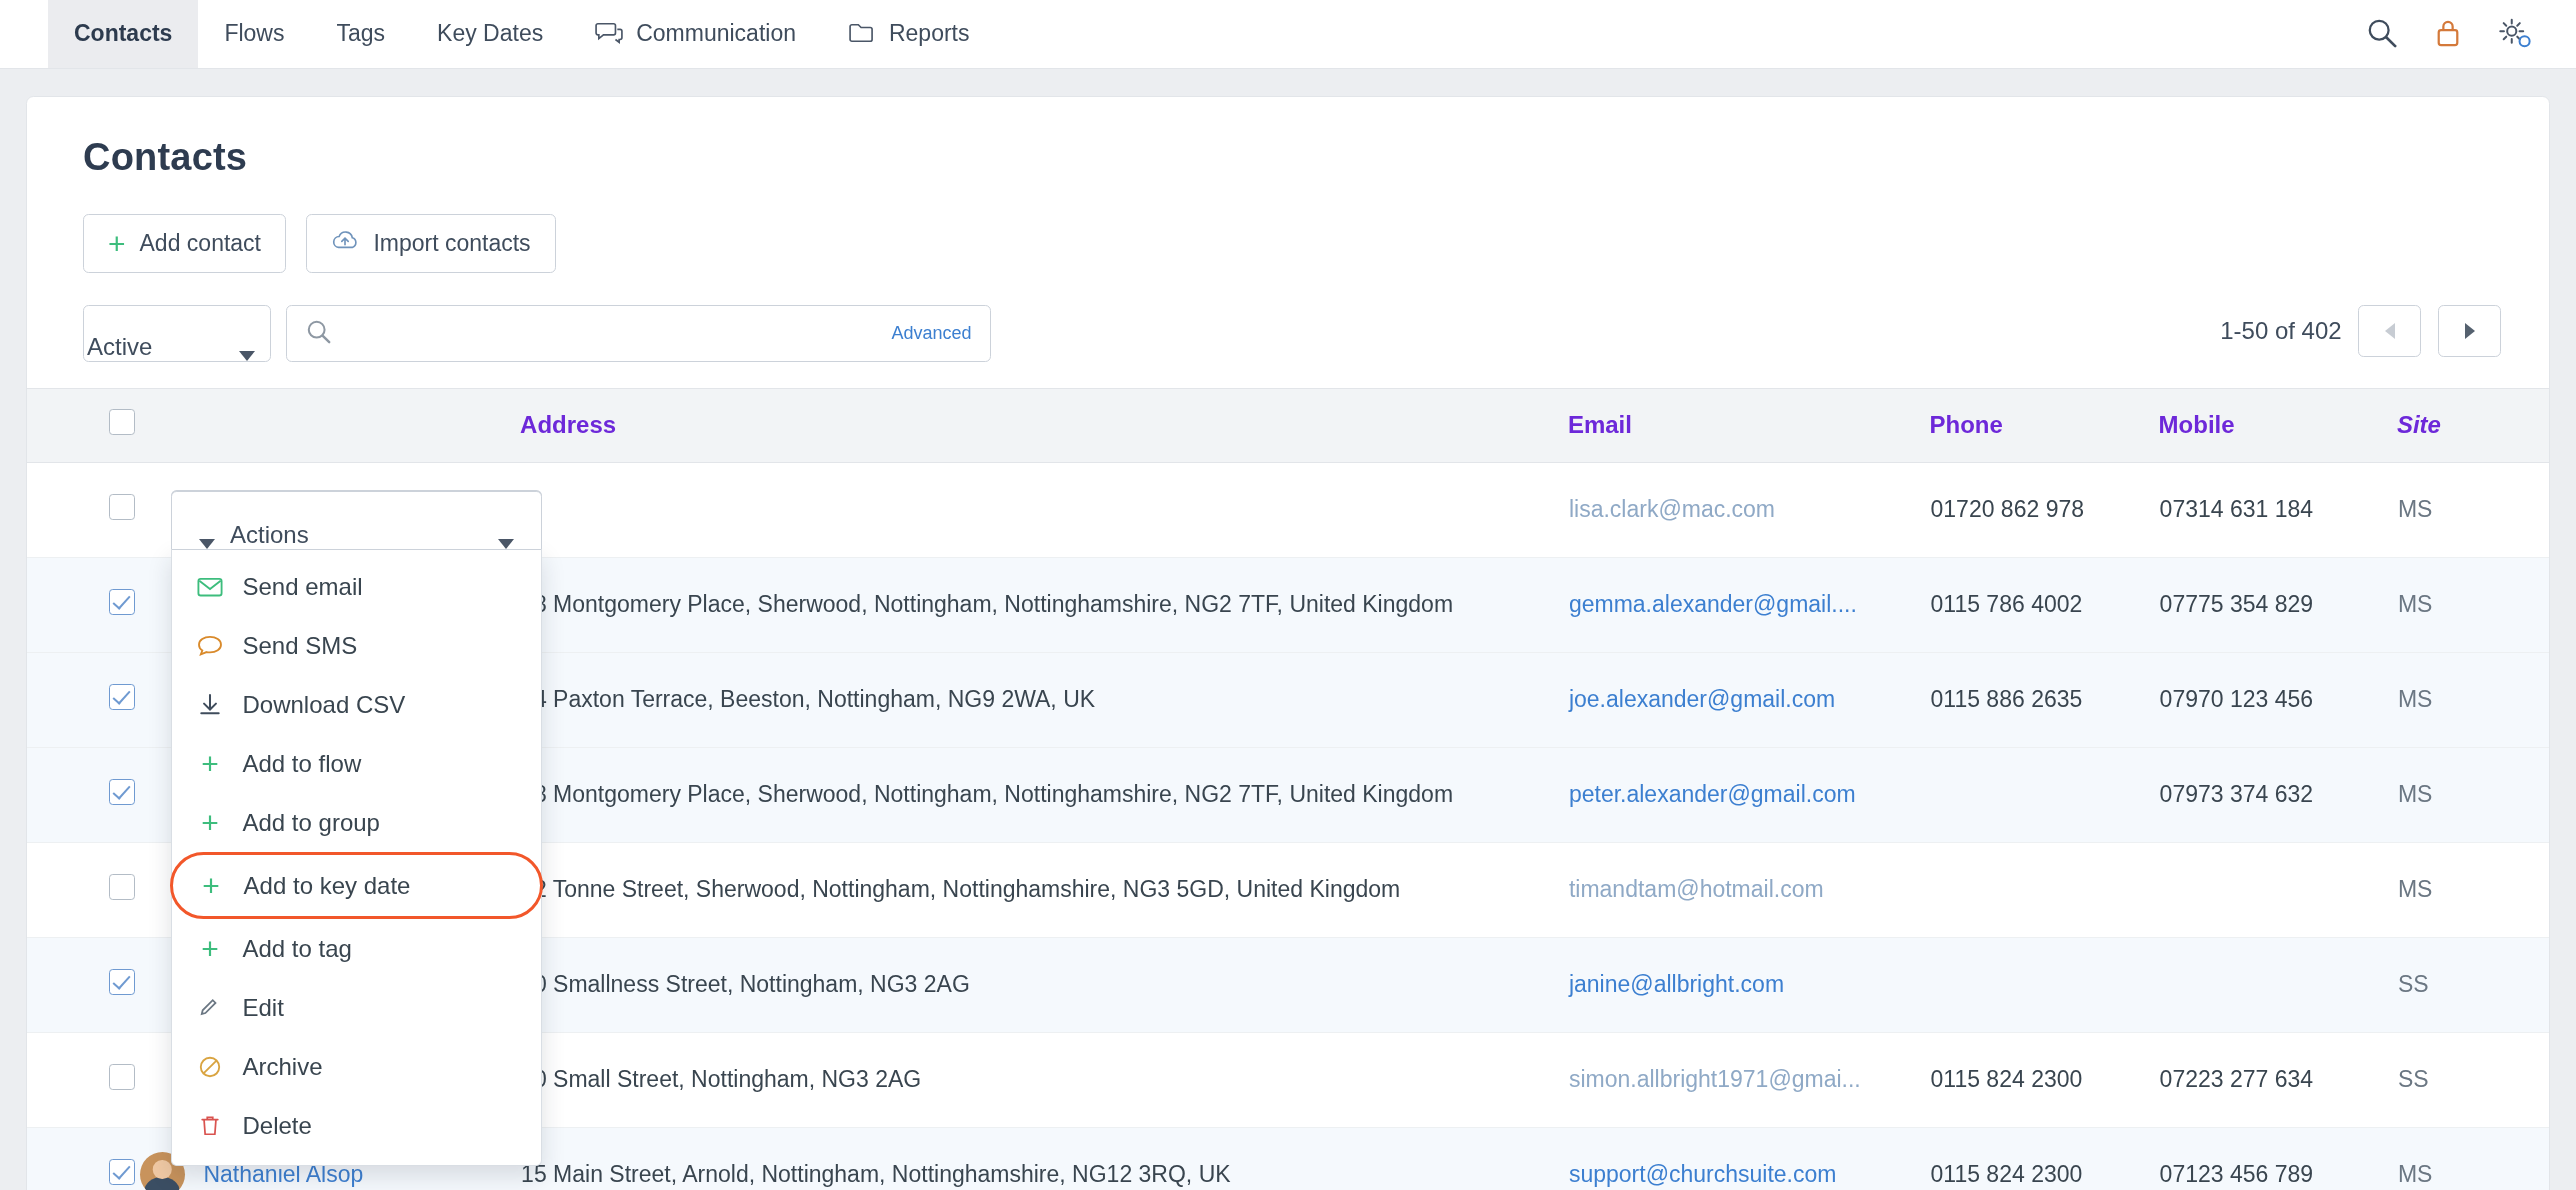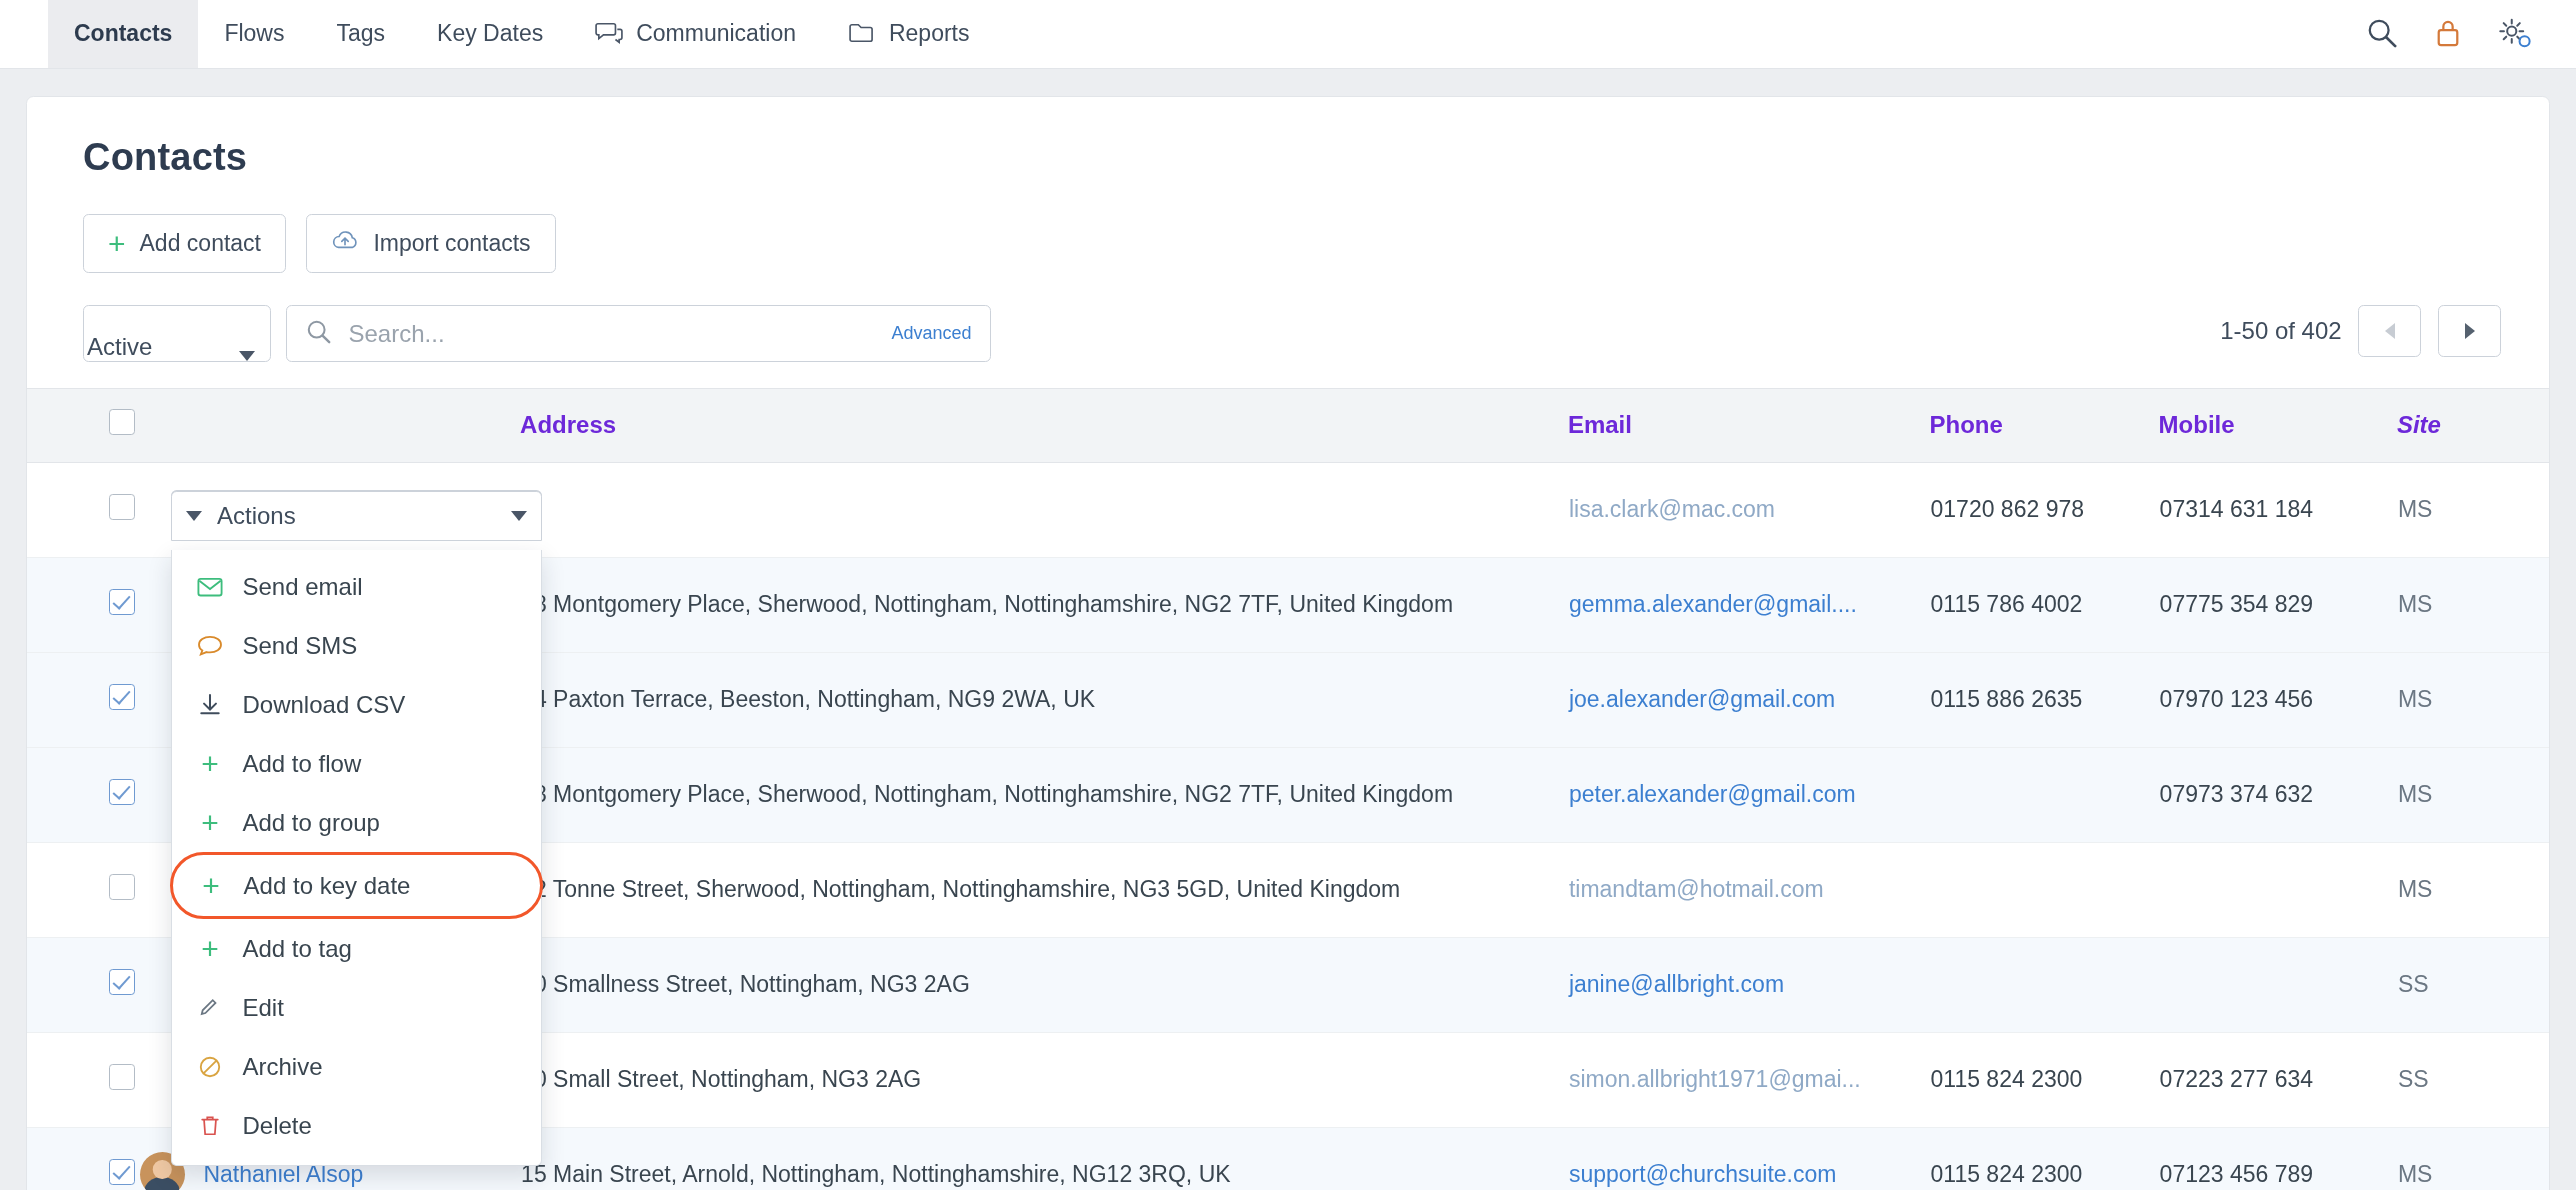--- a/index.html
+++ b/index.html
@@ -234,26 +234,26 @@
     width: 7.4px; height: 15px;
     border: solid #6f9ad1;
     border-width: 0 2.8px 2.8px 0;
     transform: rotate(42deg);
   }
 
   
   .actions-btn {
     position: absolute;
     left: 144px; top: 394px;
-    width: 371px; height: 50px;
+    width: 371px; height: 59px;
     background: #ffffff;
     border: 0.9px solid #ccd2da;
     border-radius: 5.6px 5.6px 0 0;
-    display: flex; align-items: center;
-    padding: 0 14px;
+    display: flex; align-items: flex-end;
+    padding: 0 27px;
     font-size: 24px;
     color: #3f4c5c;
     z-index: 30;
     cursor: pointer;
     box-shadow: 0 -0.9px 0 #ccd2da;
   }
   .actions-btn .lcaret {
     width:0;height:0;
     border-left: 8.3px solid transparent;
     border-right: 8.3px solid transparent;
@@ -397,21 +397,20 @@
         <span class="caret"></span>
       </div>
 
       <div class="searchbox">
         <span>
           <svg width="26" height="26" viewBox="0 0 28 28">
               <circle cx="11.5" cy="11.5" r="8.5" fill="none" stroke="#8e98a3" stroke-width="2.2"></circle>
               <line x1="17.8" y1="17.8" x2="25" y2="25" stroke="#8e98a3" stroke-width="2.6" stroke-linecap="round"></line>
             </svg>
         </span>
-        <input type="text" value="" placeholder="Search..." style="">
         <span class="advanced">Advanced</span>
       </div>
 
       <div class="pager">
         <span class="pager-text">1-50 of 402</span>
         <span class="pgbtn disabled">
           <span class="tri-l"></span>
         </span>
         <span class="pgbtn">
           <span class="tri-r"></span>

